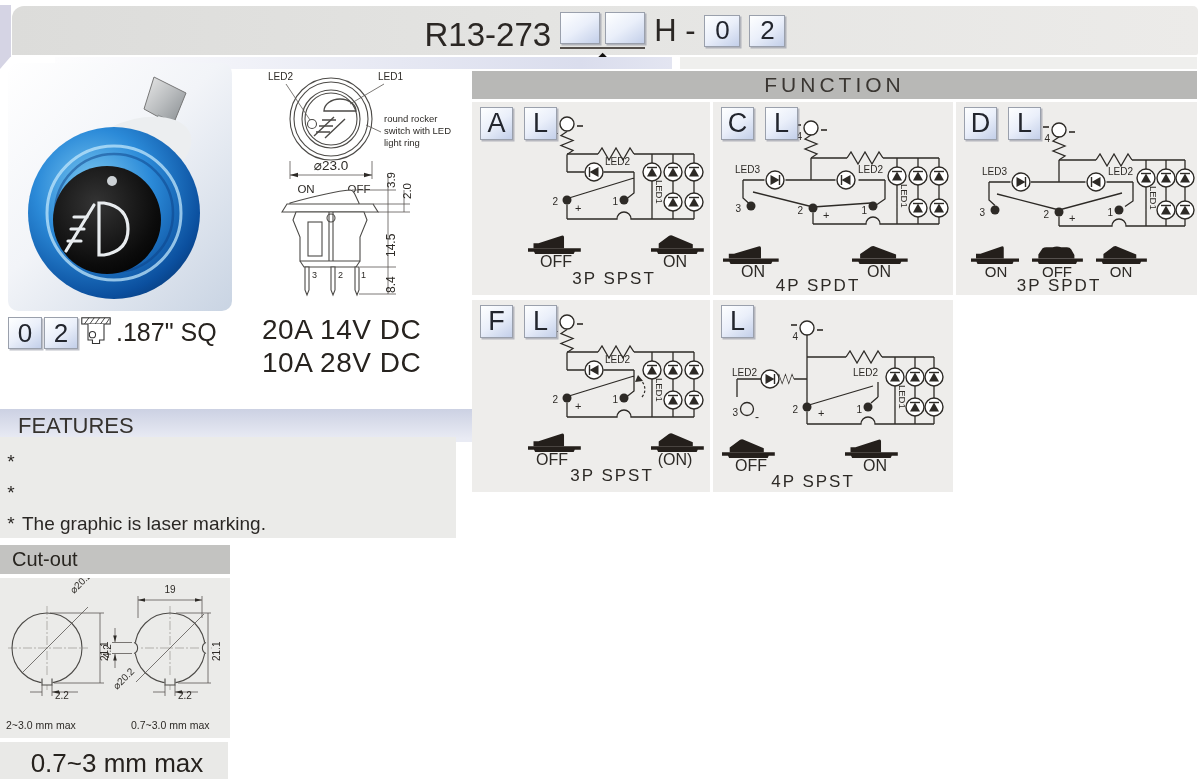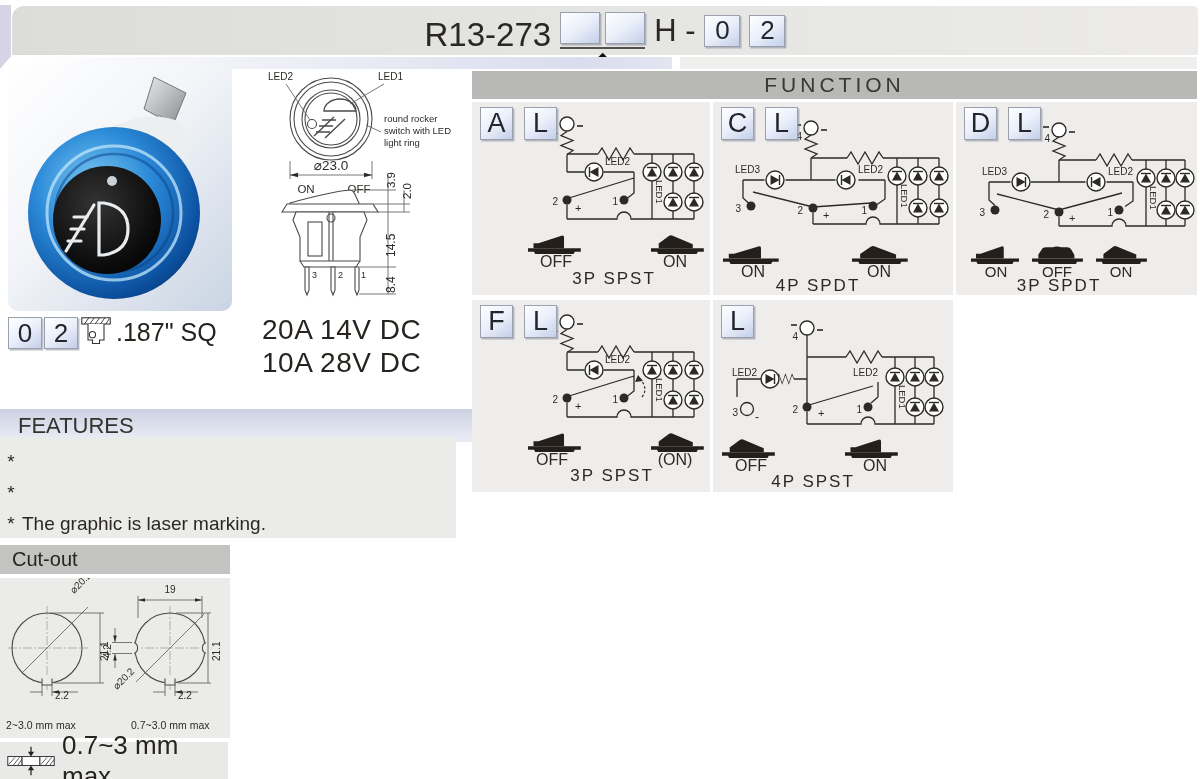--- a/index.html
+++ b/index.html
@@ -41,21 +41,21 @@
   .features-body{left:0;top:437px;width:456px;height:101px;background:#ebebe9;
       font-size:19px;color:#2a2724;padding-top:9px;box-sizing:border-box;}
   .feat-row{display:flex;line-height:31px;}
   .feat-bullet{width:22px;text-align:center;flex:0 0 22px;}
   
   .cutout-banner{left:0;top:545px;width:230px;height:29px;background:#c3c3c1;
       display:flex;align-items:center;padding-left:12px;box-sizing:border-box;
       font-size:20px;color:#27241f;}
   .cutout-body{left:0;top:578px;width:230px;height:160px;background:#ebebe9;}
   .panel-strip{left:0;top:742px;width:228px;height:37px;background:#e9e9e7;
-      display:flex;align-items:center;gap:6px;padding-left:6px;box-sizing:border-box;}
+      display:flex;align-items:center;gap:6px;padding-left:6px;box-sizing:border-box;flex-direction:column;}
   .panel-note{font-size:26px;color:#26221e;}
   
   .function-banner{left:472px;top:71px;width:725px;height:28px;background:#b8b8b6;
       display:flex;align-items:center;justify-content:center;
       font-size:21px;letter-spacing:4px;color:#3a3632;}
   .cell{background:#eeedeb;}
   .cell-a{left:472px;top:102px;width:238px;height:193px;}
   .cell-c{left:713px;top:102px;width:240px;height:193px;}
   .cell-d{left:956px;top:102px;width:241px;height:193px;}
   .cell-f{left:472px;top:300px;width:238px;height:192px;}

